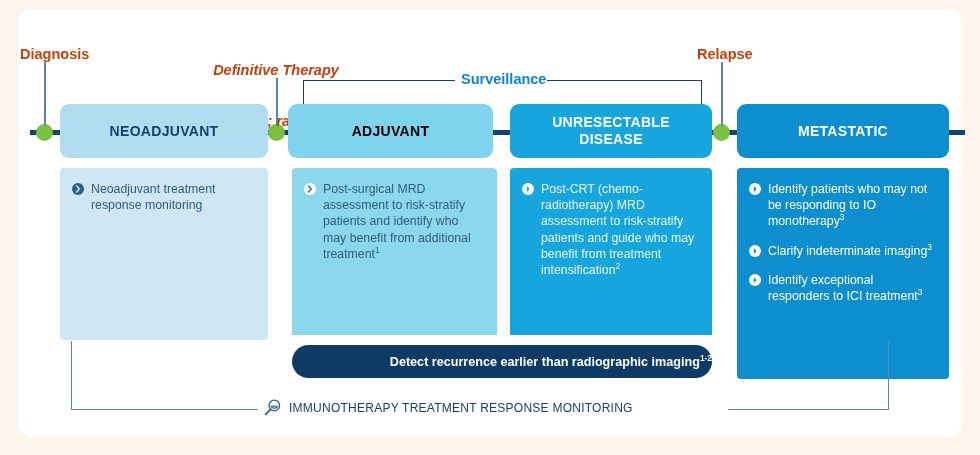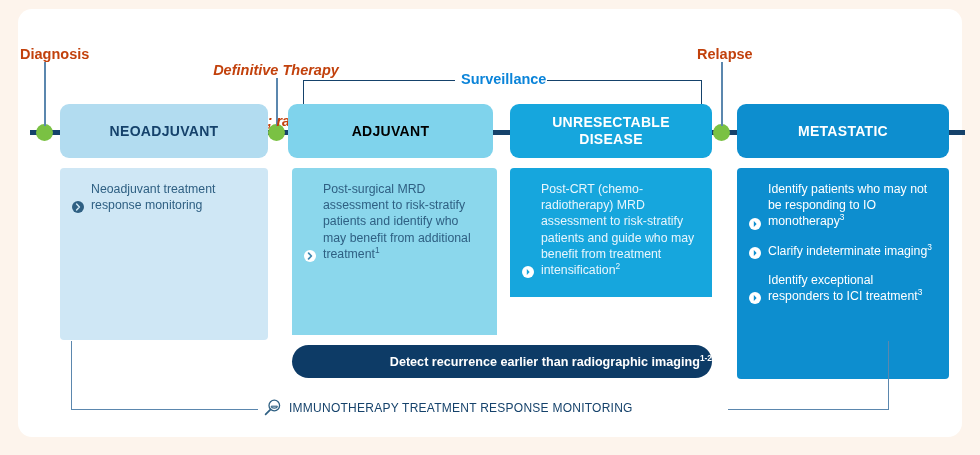--- a/index.html
+++ b/index.html
@@ -102,21 +102,21 @@
   
   .content-box {
     position: absolute;
     padding: 13px 14px 10px 12px;
     box-sizing: border-box;
     font-size: 12.3px;
     line-height: 16.2px;
   }
   .bullet-row {
     display: flex;
-    align-items: flex-end;
+    align-items: flex-start;
     margin-bottom: 13px;
   }
   .bullet-row:last-child { margin-bottom: 0; }
   .bullet-icon {
     flex: 0 0 auto;
     width: 12px;
     height: 12px;
     border-radius: 50%;
     margin-right: 7px;
     margin-top: 2px;
@@ -229,21 +229,21 @@
       <span class="bullet-text">
         <span>Post-surgical MRD assessment to risk-stratify patients and identify who may benefit from additional treatment</span><sup>1</sup>
       </span>
     </div>
   </div>
 
   <div class="header-box" style="left:510px; top:104px; width:202px; height:54px; background:#16a6dd; color:#ffffff; flex-direction:column;">
     <span>UNRESECTABLE</span>
     <span>DISEASE</span>
   </div>
-  <div class="content-box" style="left:510px; top:168px; width:202px; height:129px; background:#16a6dd; color:#e8f6fd; border-radius:4px 4px 0 0;">
+  <div class="content-box" style="left:510px; top:168px; width:202px; height:167px; background:#16a6dd; color:#e8f6fd; border-radius:4px 4px 0 0;">
     <div class="bullet-row">
       <span class="bullet-icon" style="background:#ffffff;">
         <svg width="12" height="12" viewBox="0 0 12 12">
             <path d="M4.8 3.0 L7.6 6 L4.8 9.0 Z" fill="#16a6dd"></path>
           </svg>
       </span>
       <span class="bullet-text">
         <span>Post-CRT (chemo-radiotherapy) MRD assessment to risk-stratify patients and guide who may benefit from treatment intensification</span><sup>2</sup>
       </span>
     </div>

